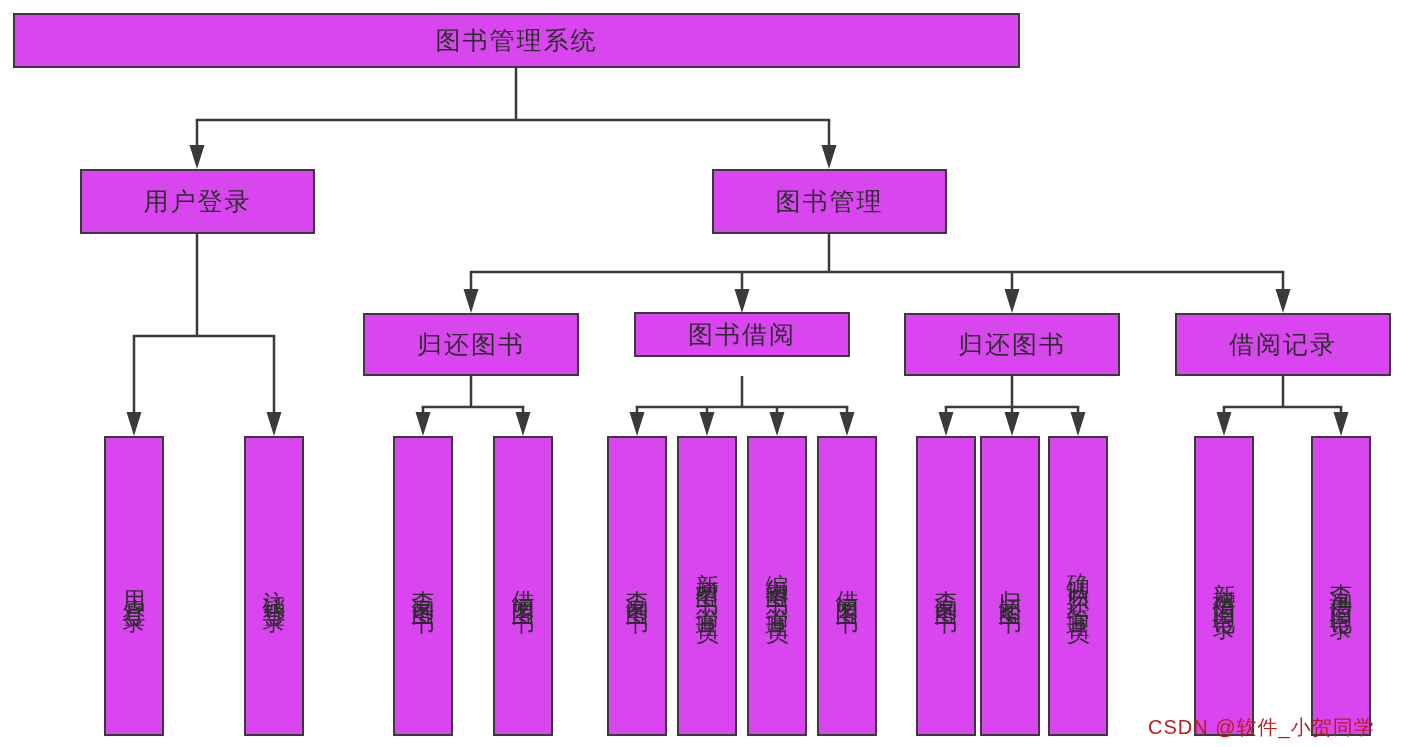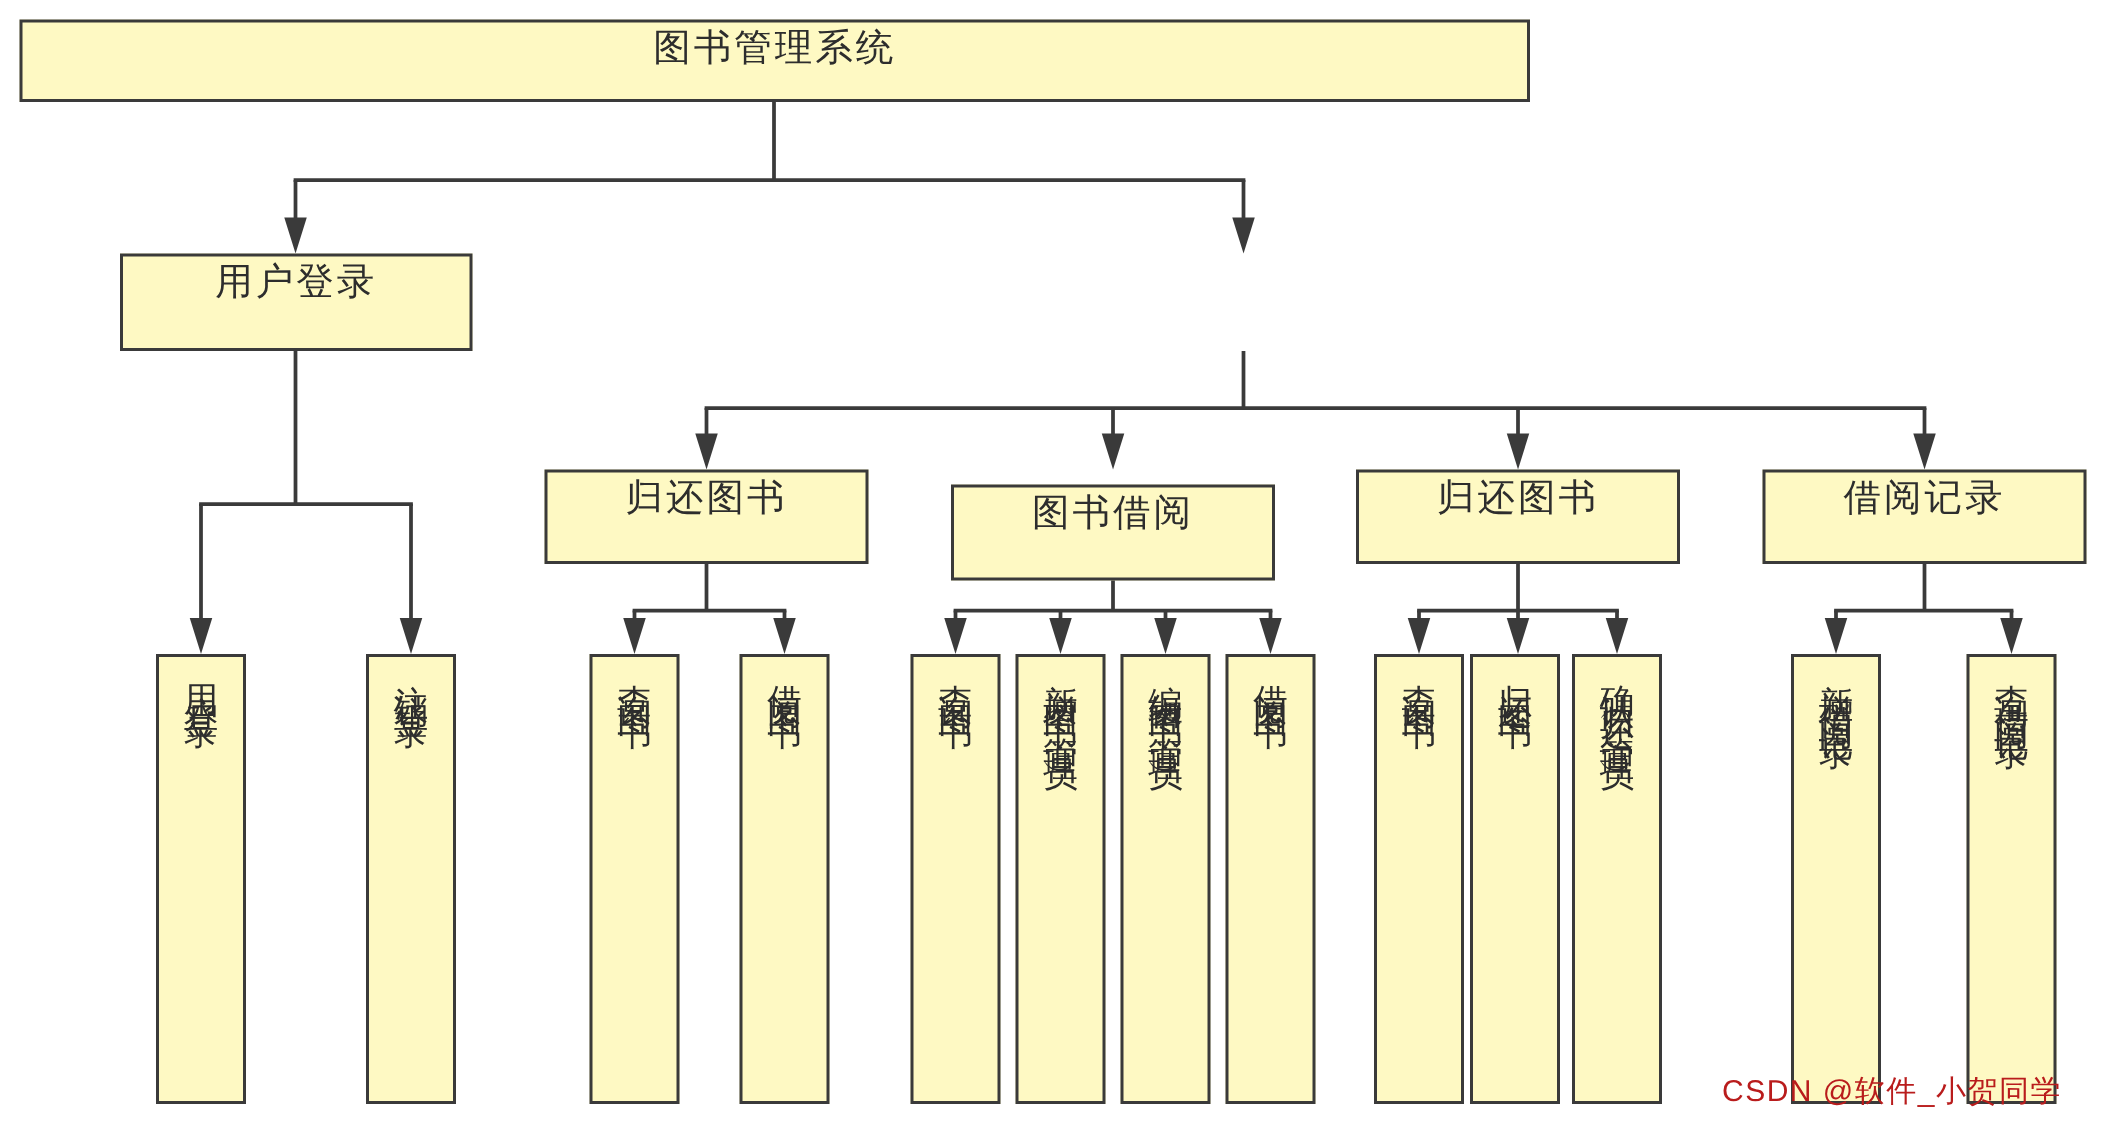--- a/index.html
+++ b/index.html
@@ -19,23 +19,24 @@
     position: absolute;
     left: 0;
     top: 0;
     width: 1405px;
     height: 747px;
     z-index: 0;
   }
   .node {
     position: absolute;
     box-sizing: border-box;
-    background: #fef9c3;
+    background: #d946ef;
     border: 2.5px solid #3a3a3a;
     display: flex;
+    align-items: center;
     justify-content: center;
     z-index: 1;
   }
   .node .hlabel {
     font-size: 25px;
     letter-spacing: 2px;
     color: #2d2d2d;
     white-space: nowrap;
   }
   .leaf .vlabel {
@@ -117,25 +118,28 @@
       <polygon points="1333.5,412 1348.5,412 1341,436" fill="#3a3a3a"></polygon>
     </svg>
 
   <div class="node" style="left:13px;top:13px;width:1007px;height:55px;">
     <span class="hlabel">图书管理系统</span>
   </div>
 
   <div class="node" style="left:80px;top:169px;width:235px;height:65px;">
     <span class="hlabel">用户登录</span>
   </div>
+  <div class="node" style="left:712px;top:169px;width:235px;height:65px;">
+    <span class="hlabel">图书管理</span>
+  </div>
 
   <div class="node" style="left:363px;top:313px;width:216px;height:63px;">
     <span class="hlabel">归还图书</span>
   </div>
-  <div class="node" style="left:634px;top:323px;width:216px;height:64px;font-family:Liberation Serif, serif;">
+  <div class="node" style="left:634px;top:312px;width:216px;height:45px;font-family:Liberation Serif, serif;">
     <span class="hlabel">图书借阅</span>
   </div>
   <div class="node" style="left:904px;top:313px;width:216px;height:63px;">
     <span class="hlabel">归还图书</span>
   </div>
   <div class="node" style="left:1175px;top:313px;width:216px;height:63px;">
     <span class="hlabel">借阅记录</span>
   </div>
 
   <div class="node leaf" style="left:104px;top:436px;width:60px;height:300px;">

